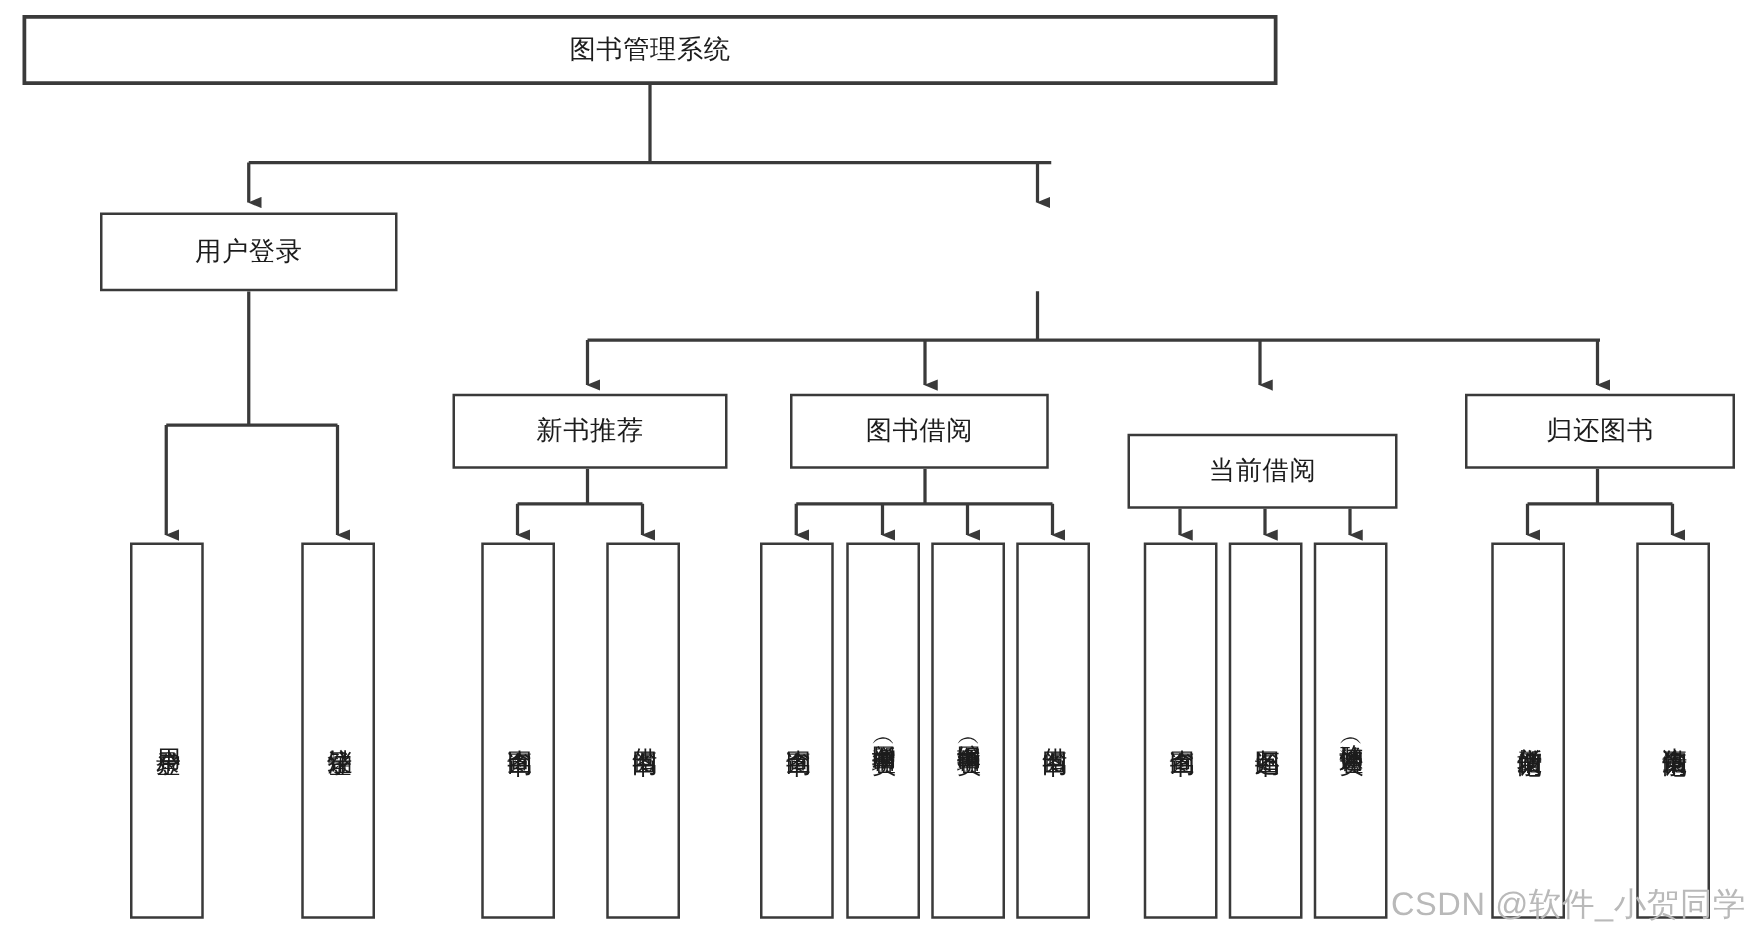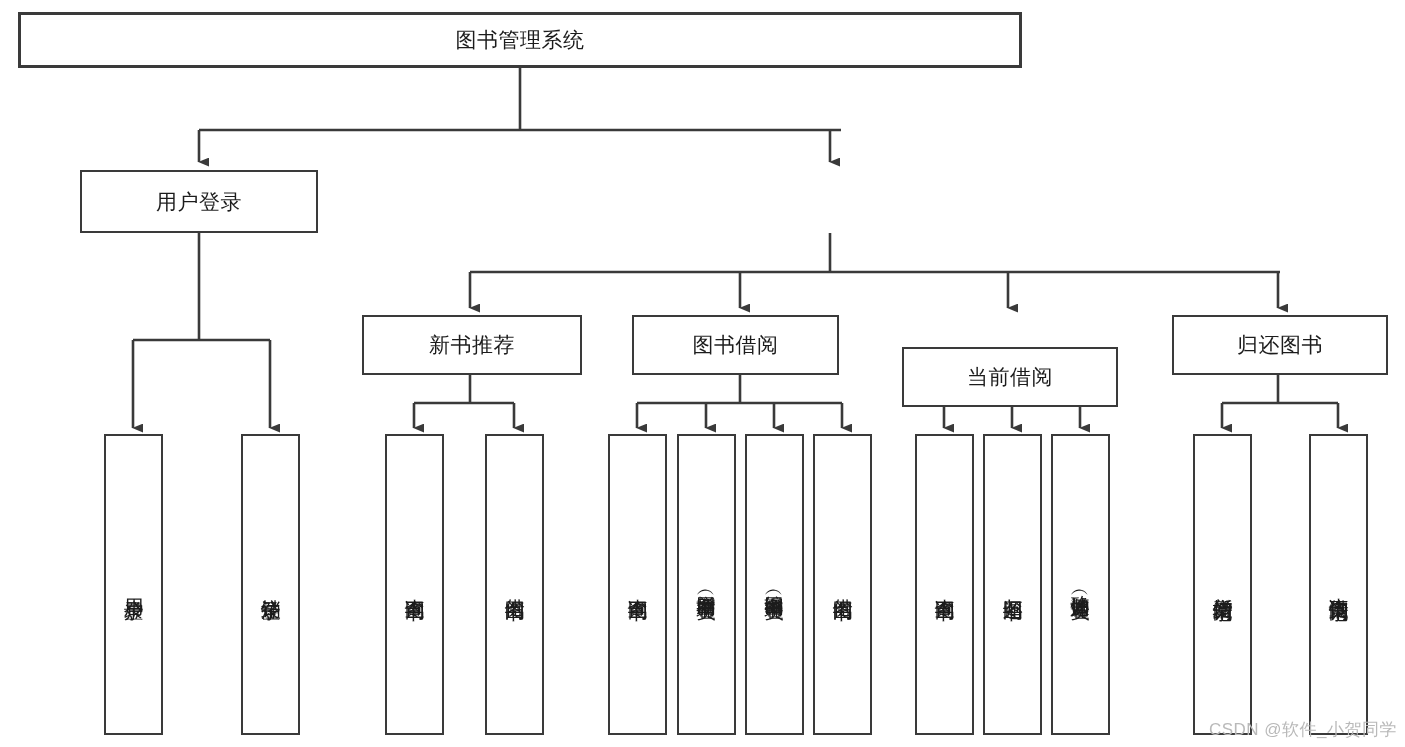--- a/index.html
+++ b/index.html
@@ -45,21 +45,21 @@
     max-height:100%;
   }
   .node-box.leaf.tall .node-label{
     font-size:19px;
     line-height:1.22;
   }
   .watermark{
     position:absolute;
     right:8px;
     bottom:6px;
-    font-size:17px;
+    font-size:26px;
     color:#b9b9b9;
     letter-spacing:0.5px;
     white-space:nowrap;
     user-select:none;
     pointer-events:none;
     margin-top:30px;
   }
 </style>
 </head>
 <body>

